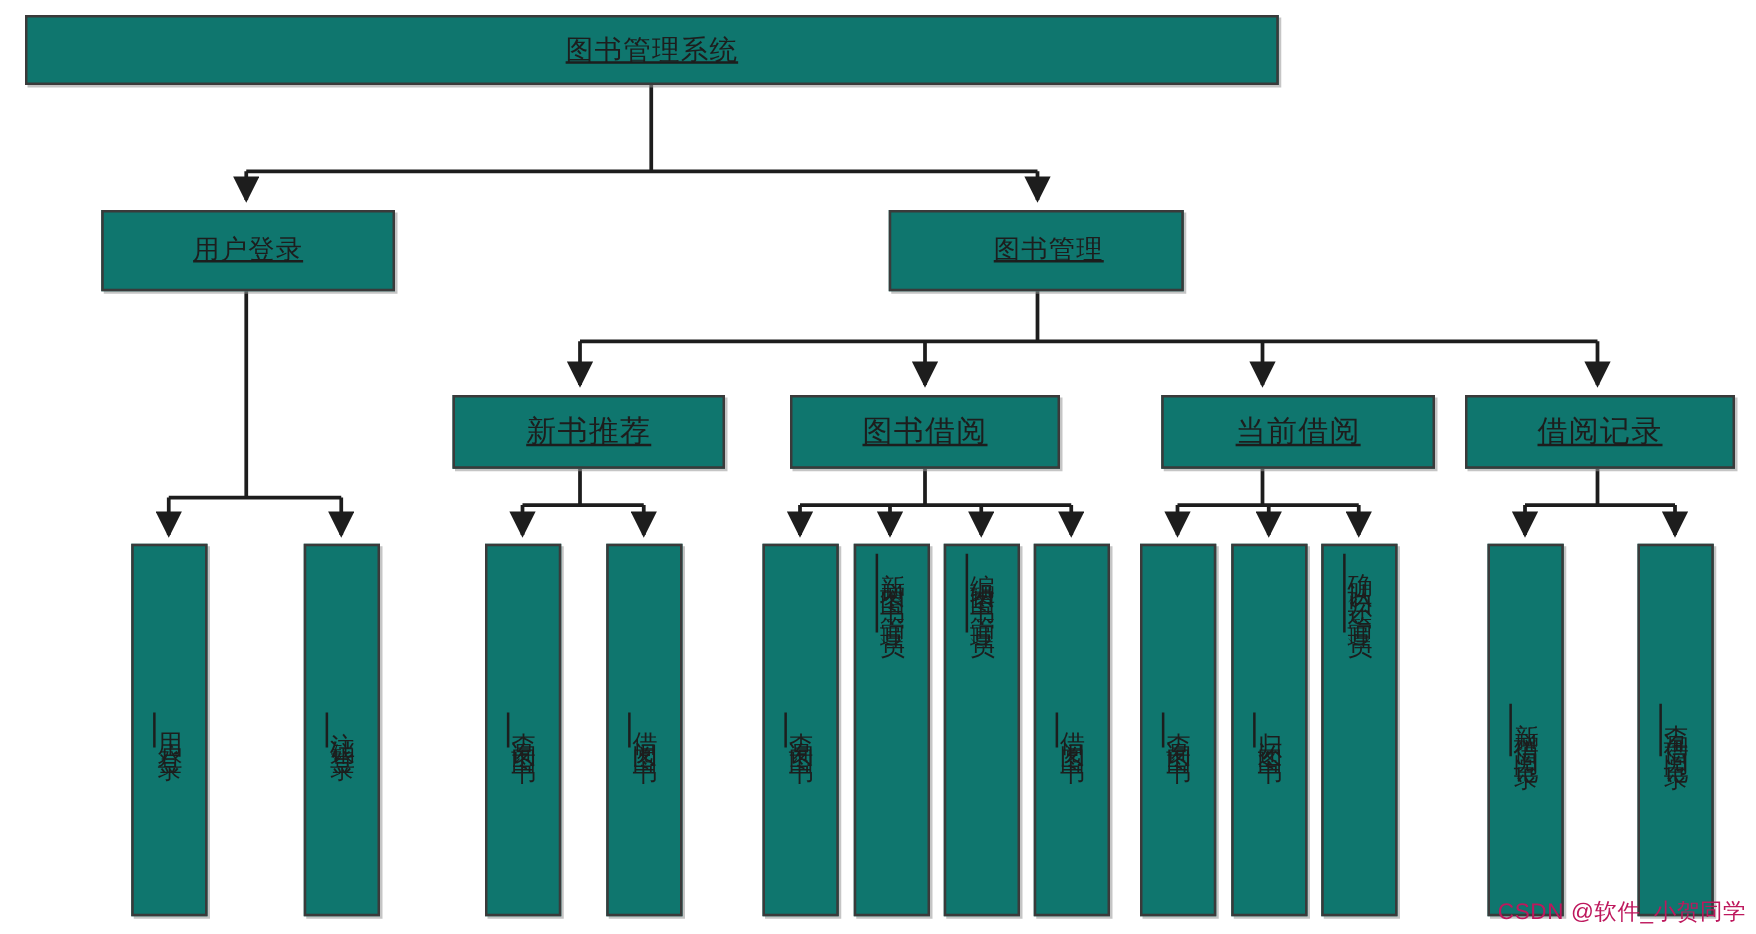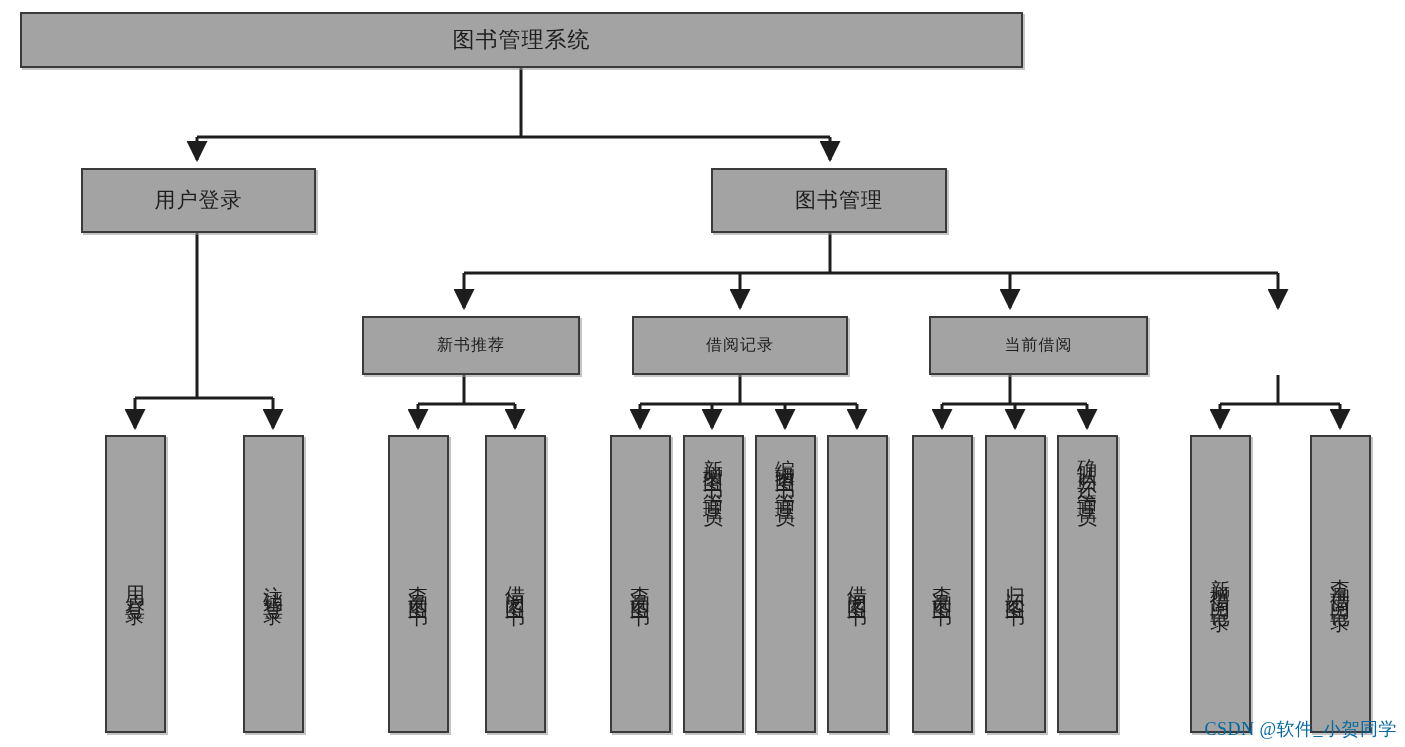--- a/index.html
+++ b/index.html
@@ -8,37 +8,38 @@
     background:#ffffff;
     font-family:"Liberation Sans","DejaVu Sans",sans-serif;
     overflow:hidden;
   }
   #stage{position:relative;width:1405px;height:747px;}
   #edges{position:absolute;left:0;top:0;width:1405px;height:747px;}
 
   .node{
     position:absolute;
     box-sizing:border-box;
-    background:#a3a3a3;
+    background:#0f766e;
     border:2px solid #3a3a3a;
     box-shadow:2px 2px 0 0 rgba(150,150,150,.55);
     display:flex;
     align-items:center;
     justify-content:center;
     color:#1d1d1d;
+    text-decoration:underline;
   }
   .node .lbl{
     font-size:21px;
     letter-spacing:1px;
     line-height:1.15;
     white-space:nowrap;
   }
   .node.root .lbl{font-size:22px;}
   .node.lvl2 .lbl{font-size:21px;}
-  .node.lvl3 .lbl{font-size:16px;}
+  .node.lvl3 .lbl{font-size:24px;}
 
   
   .node.leaf{
     align-items:flex-start;
     justify-content:center;
     padding-top:6px;
   }
   .node.leaf .lbl{
     writing-mode:vertical-rl;
     text-orientation:upright;
@@ -47,25 +48,24 @@
     line-height:1;
     white-space:nowrap;
   }
   
   .node.leaf.centered{align-items:center;padding-top:0;}
 
   #watermark{
     position:absolute;
     right:8px;bottom:6px;
     font-size:18px;
-    color:#0369a1;
+    color:#be185d;
     letter-spacing:.5px;
     white-space:nowrap;
     pointer-events:none;
-    font-family:Liberation Serif, serif;
   }
 </style>
 </head>
 <body>
 
 <div id="stage">
 
   <svg id="edges" viewBox="0 0 1405 747" xmlns="http://www.w3.org/2000/svg">
     <defs>
       <marker id="arrow" viewBox="0 0 10 10" refX="9" refY="5" markerWidth="7" markerHeight="7" orient="auto-start-reverse">
@@ -124,24 +124,27 @@
     <span class="lbl">用户登录</span>
   </div>
   <div class="node lvl2" style="left:711px;top:168px;width:236px;height:65px;padding-left:20px;">
     <span class="lbl">图书管理</span>
   </div>
 
   <div class="node lvl3" style="left:362px;top:316px;width:218px;height:59px;">
     <span class="lbl">新书推荐</span>
   </div>
   <div class="node lvl3" style="left:632px;top:316px;width:216px;height:59px;">
-    <span class="lbl">借阅记录</span>
+    <span class="lbl">图书借阅</span>
   </div>
   <div class="node lvl3" style="left:901px;top:316px;width:219px;height:59px;margin-left:28px;">
     <span class="lbl">当前借阅</span>
+  </div>
+  <div class="node lvl3" style="left:1172px;top:316px;width:216px;height:59px;">
+    <span class="lbl">借阅记录</span>
   </div>
 
   <div class="node leaf centered" style="left:105px;top:435px;width:61px;height:298px;">
     <span class="lbl">用户登录</span>
   </div>
   <div class="node leaf centered" style="left:243px;top:435px;width:61px;height:298px;">
     <span class="lbl">注销登录</span>
   </div>
 
   <div class="node leaf centered" style="left:388px;top:435px;width:61px;height:298px;">

